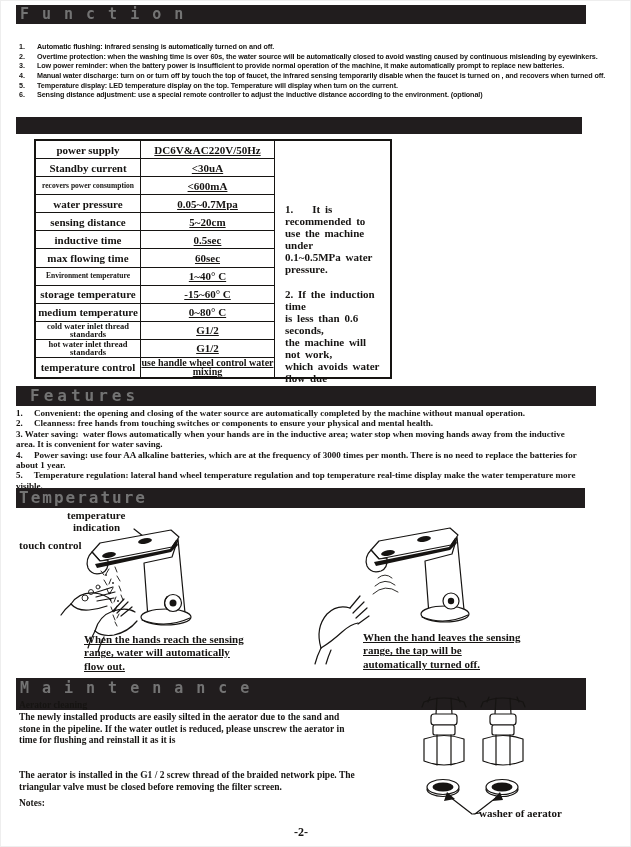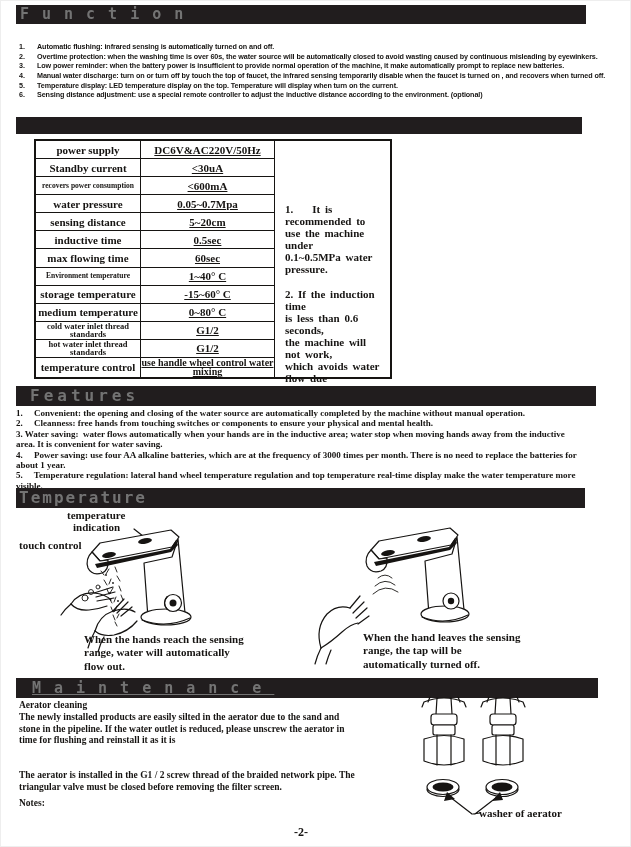--- a/index.html
+++ b/index.html
@@ -4,21 +4,21 @@
 <style>
   html,body{margin:0;padding:0;background:#e8e8e8;}
   #page{position:relative;width:631px;height:847px;background:#ffffff;overflow:hidden;
         font-family:"Liberation Serif",serif;color:#161412;border:1px solid #eeeeee;box-sizing:border-box;}
   .bar{position:absolute;left:15px;width:566px;background:#211d1e;color:#737373;
        font-family:"DejaVu Sans Mono",monospace;font-weight:bold;overflow:hidden;white-space:nowrap;}
   .bar-function{top:4px;height:19px;line-height:19px;font-size:15px;letter-spacing:13px;padding-left:4px;}
   .bar-divider{top:116px;height:17px;}
   .bar-features{top:385px;height:20px;line-height:20px;font-size:16px;letter-spacing:4px;padding-left:14px;}
   .bar-operation{top:487px;height:20px;line-height:20px;font-size:16px;letter-spacing:2px;padding-left:3px;}
-  .bar-maintenance{top:677px;height:20px;line-height:20px;font-size:15px;letter-spacing:13px;padding-left:16px;text-decoration:underline;}
+  .bar-maintenance{top:677px;height:32px;line-height:20px;font-size:15px;letter-spacing:13px;padding-left:4px;}
 
   .fn-list{position:absolute;top:41px;left:18px;width:600px;font-family:"Liberation Sans",sans-serif;
            font-weight:bold;font-size:7.2px;letter-spacing:-0.1px;}
   .fn-item{display:flex;height:9.7px;line-height:9.7px;white-space:nowrap;}
   .fn-num{width:18px;flex:0 0 18px;}
 
   .spec-table{position:absolute;top:138px;left:33px;width:358px;height:240px;
               border:2px solid #161412;box-sizing:border-box;}
   .spec-rows{position:absolute;left:0;top:0;width:239px;height:100%;display:flex;flex-direction:column;}
   .trow{flex:1;display:flex;border-bottom:1px solid #161412;}
@@ -36,21 +36,21 @@
   .pre{white-space:pre-wrap;}
 
   .ft-list{position:absolute;top:407px;left:15px;width:566px;font-weight:bold;
            font-size:9px;line-height:10.4px;}
   .ft-item{white-space:pre-wrap;}
 
   .op-label{position:absolute;font-weight:bold;font-size:11px;white-space:nowrap;}
   .lbl-temperature{left:66px;top:508px;}
   .lbl-indication{left:72px;top:520px;}
   .lbl-touch{left:18px;top:538px;}
-  .caption{position:absolute;font-weight:bold;font-size:11px;line-height:13.4px;white-space:pre-wrap;}
+  .caption{position:absolute;font-weight:bold;font-size:11px;line-height:13.4px;white-space:pre-wrap;text-decoration:underline;}
   .caption-left{left:83px;top:632px;}
   .caption-right{left:362px;top:630px;}
 
   .mt-text{position:absolute;left:18px;width:395px;font-weight:bold;font-size:9.5px;line-height:11.7px;}
   .mt-aerator-heading{top:699px;}
   .mt-aerator-body{top:711px;}
   .mt-notes-heading{top:797px;}
   .mt-notes-body{top:769px;}
   .washer-label{position:absolute;left:478px;top:806px;font-weight:bold;font-size:11px;white-space:nowrap;}
   .page-number{position:absolute;left:265px;top:824px;width:70px;text-align:center;

